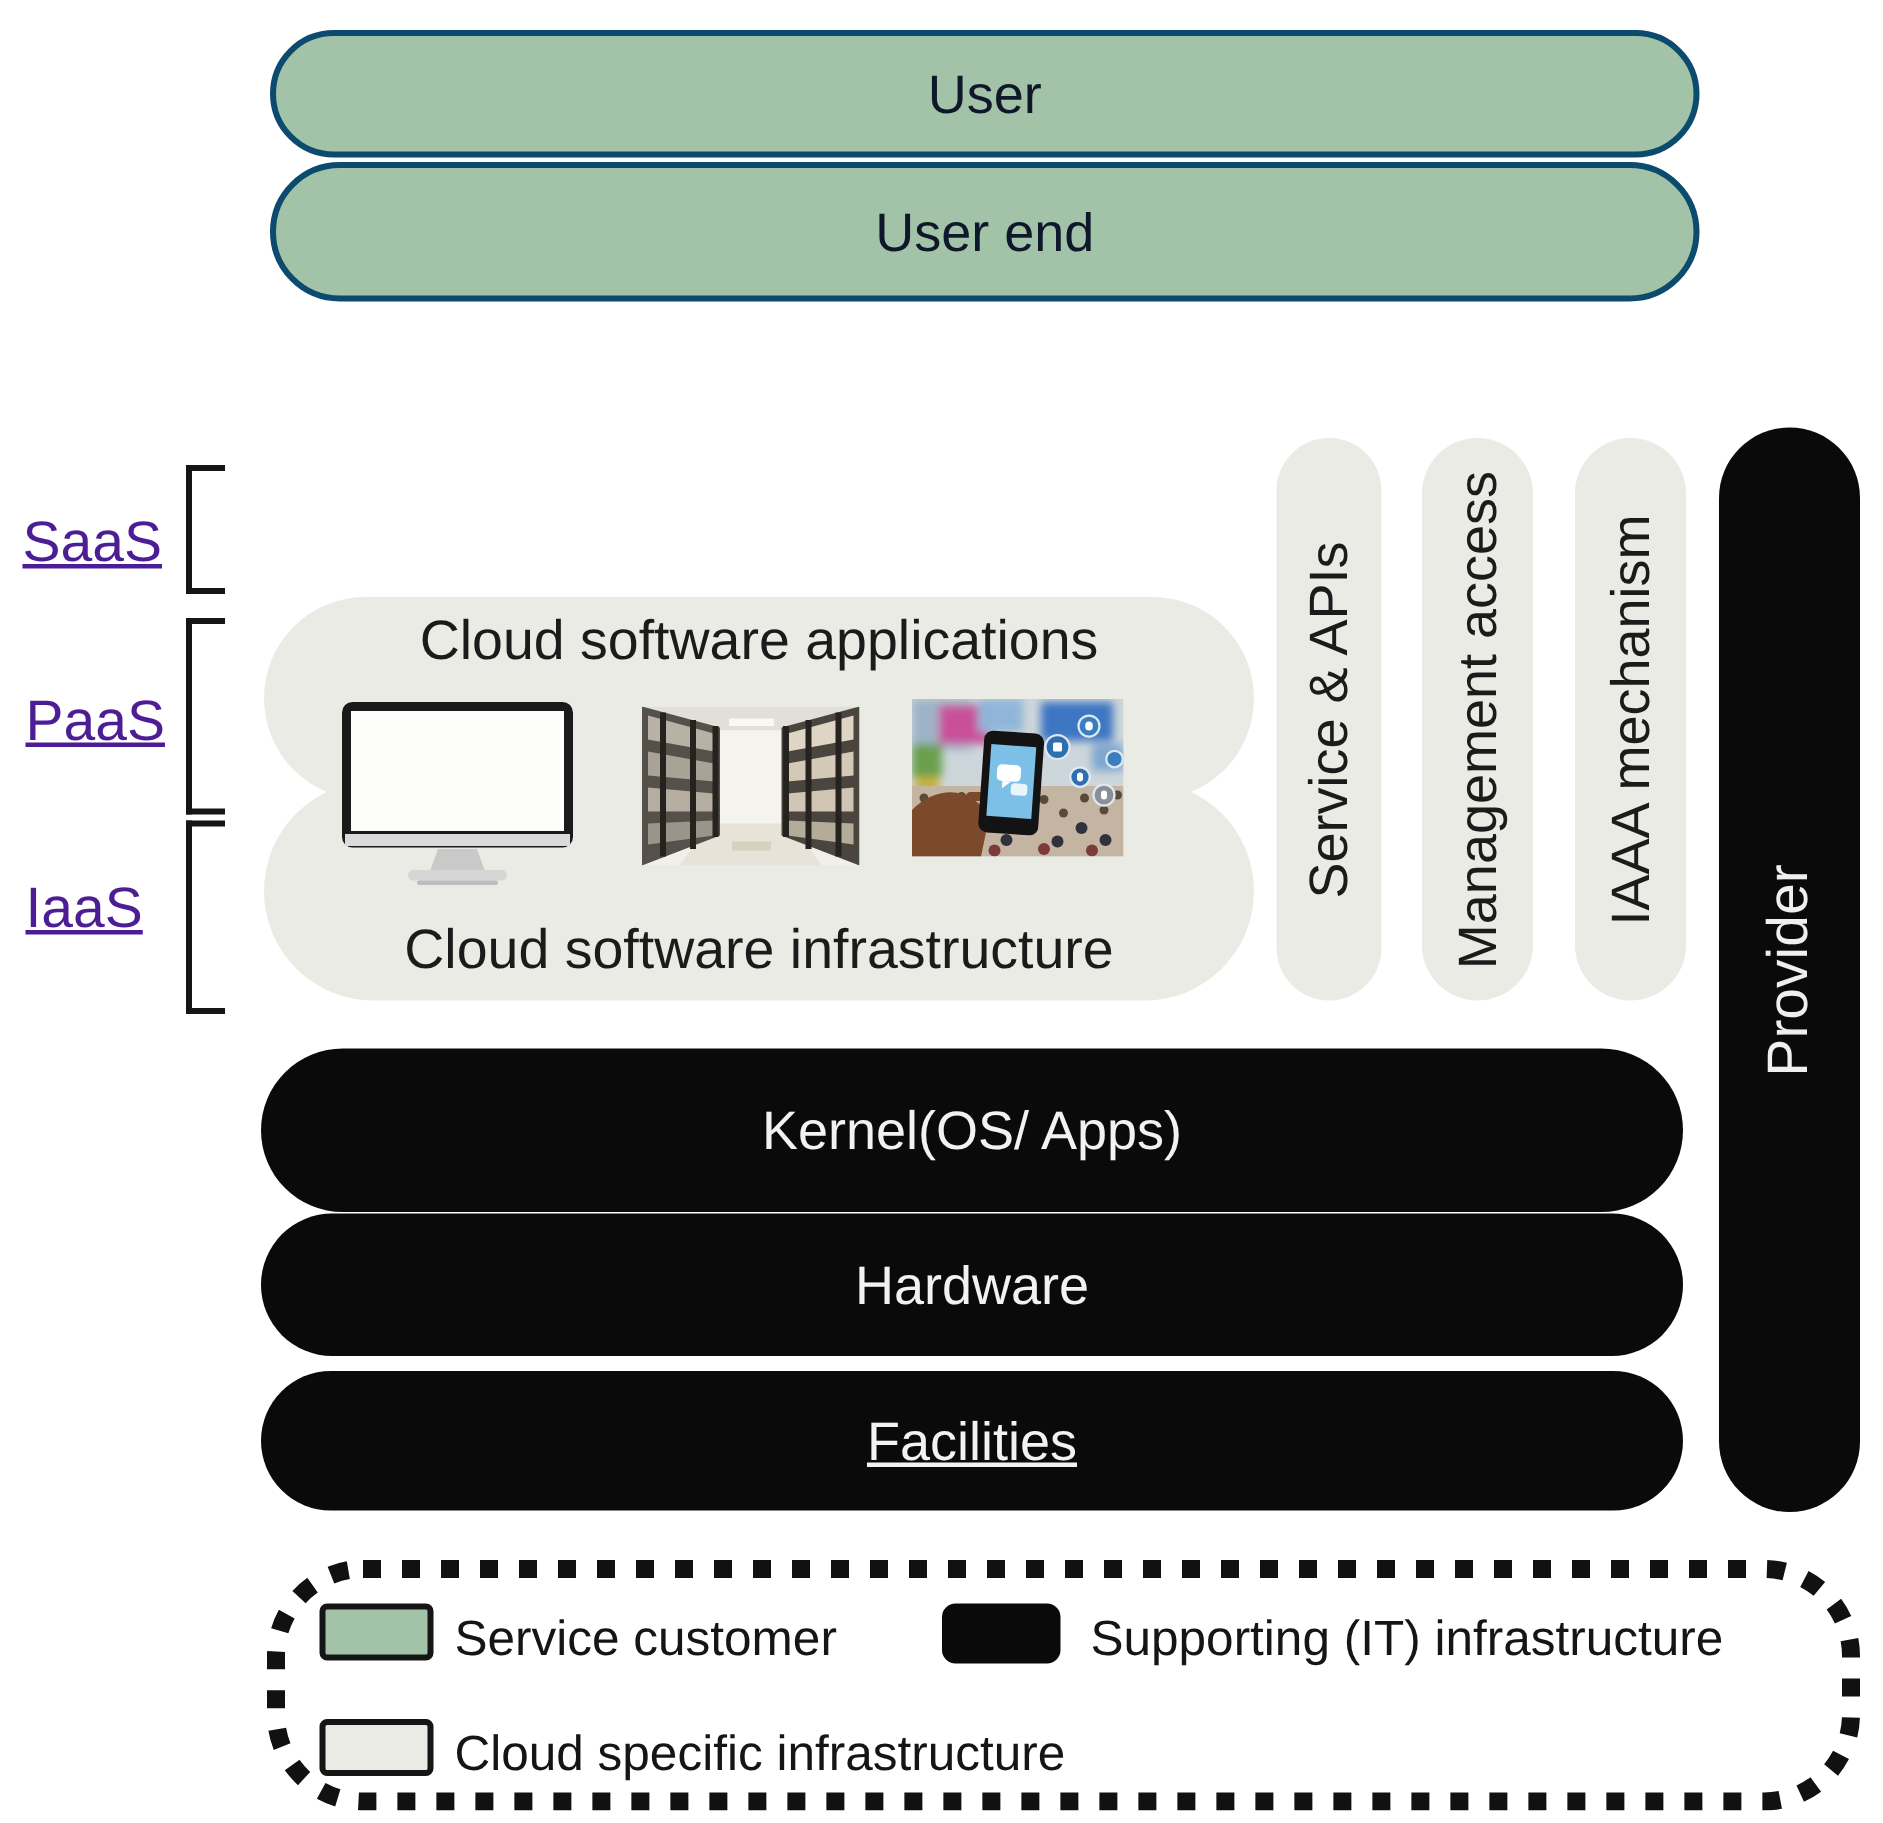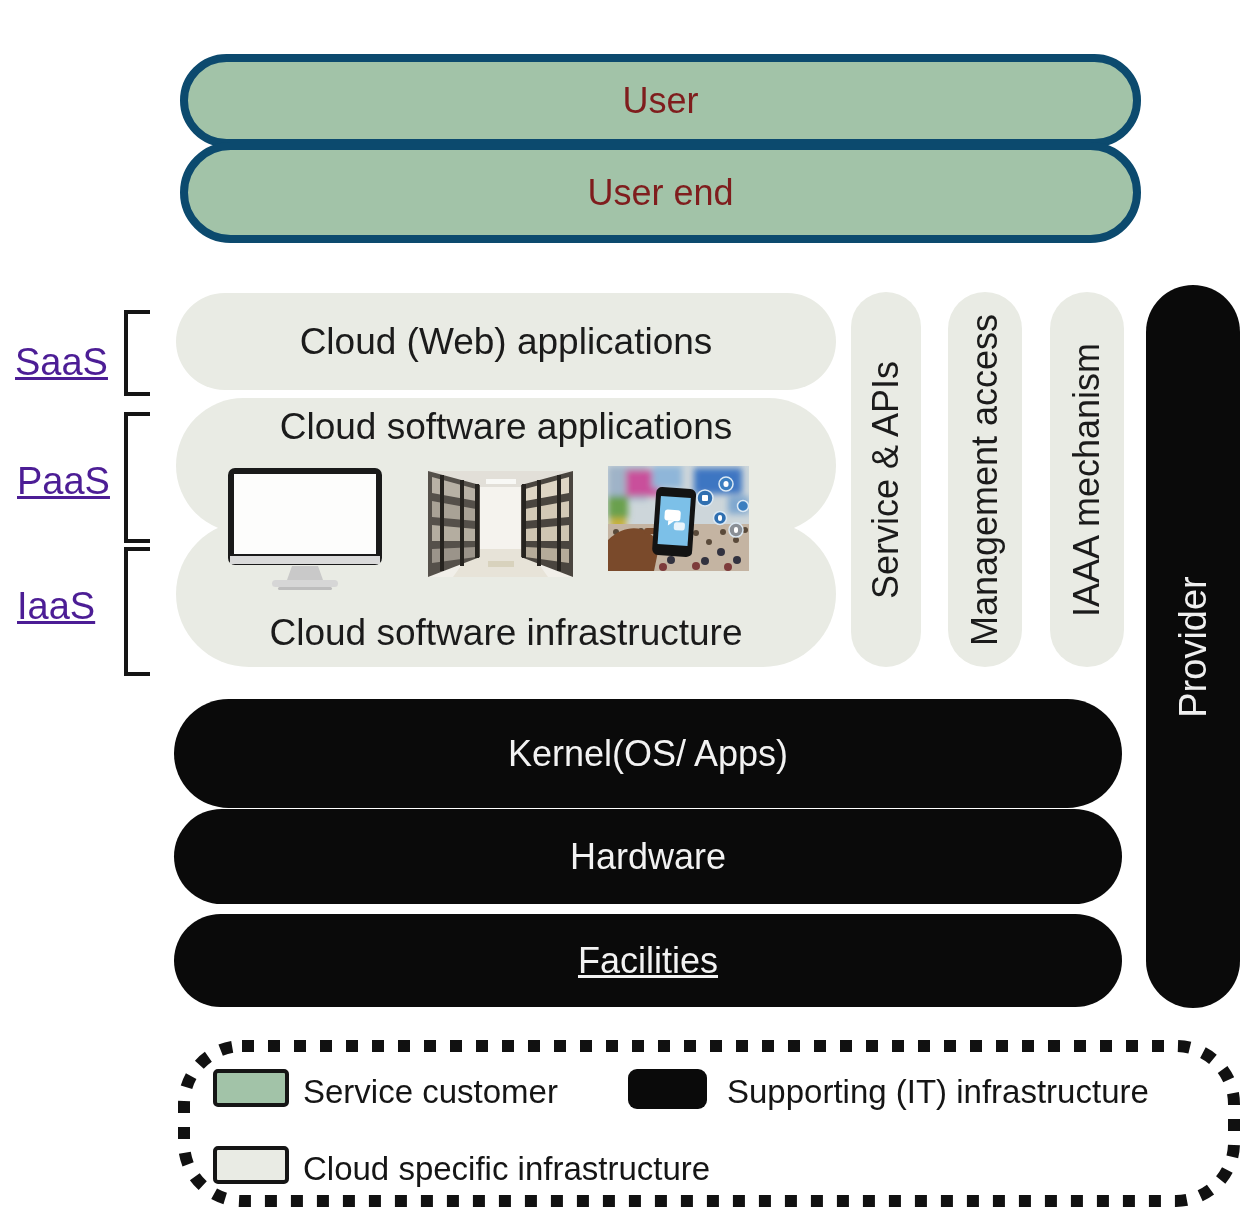--- a/index.html
+++ b/index.html
@@ -4,21 +4,21 @@
 <style>
   html,body{margin:0;padding:0;background:#ffffff;}
   #canvas{
     position:relative;width:1255px;height:1215px;background:#ffffff;overflow:hidden;
     font-family:"Liberation Sans","DejaVu Sans",sans-serif;color:#151515;
     --green:#a2c3a8;--cloud-gray:#e9ebe4;--infra-black:#0a0a0a;
   }
   .abs{position:absolute;}
   .bar{position:absolute;display:flex;align-items:center;justify-content:center;
        border-radius:999px;font-size:36px;line-height:1;}
-  .green-bar{background:var(--green);border:8px solid #0c4a6e;color:#7f1d1d;margin-top:34px;}
+  .green-bar{background:var(--green);border:4px solid #0c4a6e;color:#0f172a;}
   .dotted-bar{background:#ffffff;border:3px dotted #1a1a1a;color:#131313;}
   .cloud-bar{background:var(--cloud-gray);color:#1b1b1b;font-size:37px;}
   .black-bar{background:var(--infra-black);color:#f2f2f2;}
   .vpill{position:absolute;background:var(--cloud-gray);border-radius:999px;}
   .vpill.black{background:var(--infra-black);}
   .vtext{position:absolute;left:50%;top:50%;white-space:nowrap;
          transform:translate(-50%,-50%) rotate(-90deg);font-size:36px;color:#1b1b1b;}
   .vtext.white{color:#efefef;font-size:38px;}
   .layer-label{position:absolute;font-size:38px;color:#4c1d95;text-decoration:underline;}
   .bracket{position:absolute;width:22px;border-left:4px solid #151515;
@@ -48,23 +48,20 @@
 
   <div class="layer-label" style="left:15px;top:341px;">SaaS</div>
   <div class="bracket" style="left:124px;top:310px;height:78px;"></div>
 
   <div class="layer-label" style="left:17px;top:460px;">PaaS</div>
   <div class="bracket" style="left:124px;top:412px;height:123px;"></div>
 
   <div class="layer-label" style="left:17px;top:585px;">IaaS</div>
   <div class="bracket" style="left:124px;top:547px;height:121px;"></div>
 
-  <div class="bar cloud-bar" style="left:176px;top:293px;width:660px;height:97px;">
-    <span>Cloud (Web) applications</span>
-  </div>
   <div class="bar cloud-bar align-top" style="left:176px;top:398px;width:660px;height:135px;">
     <span>Cloud software applications</span>
   </div>
   <div class="bar cloud-bar align-bottom" style="left:176px;top:521px;width:660px;height:146px;">
     <span>Cloud software infrastructure</span>
   </div>
 
   <div class="imgbox" style="left:226px;top:466px;">
     <svg width="158" height="128" viewBox="0 0 158 128">
       <rect x="2" y="2" width="154" height="97" rx="7" fill="#1a1a1a"></rect>

